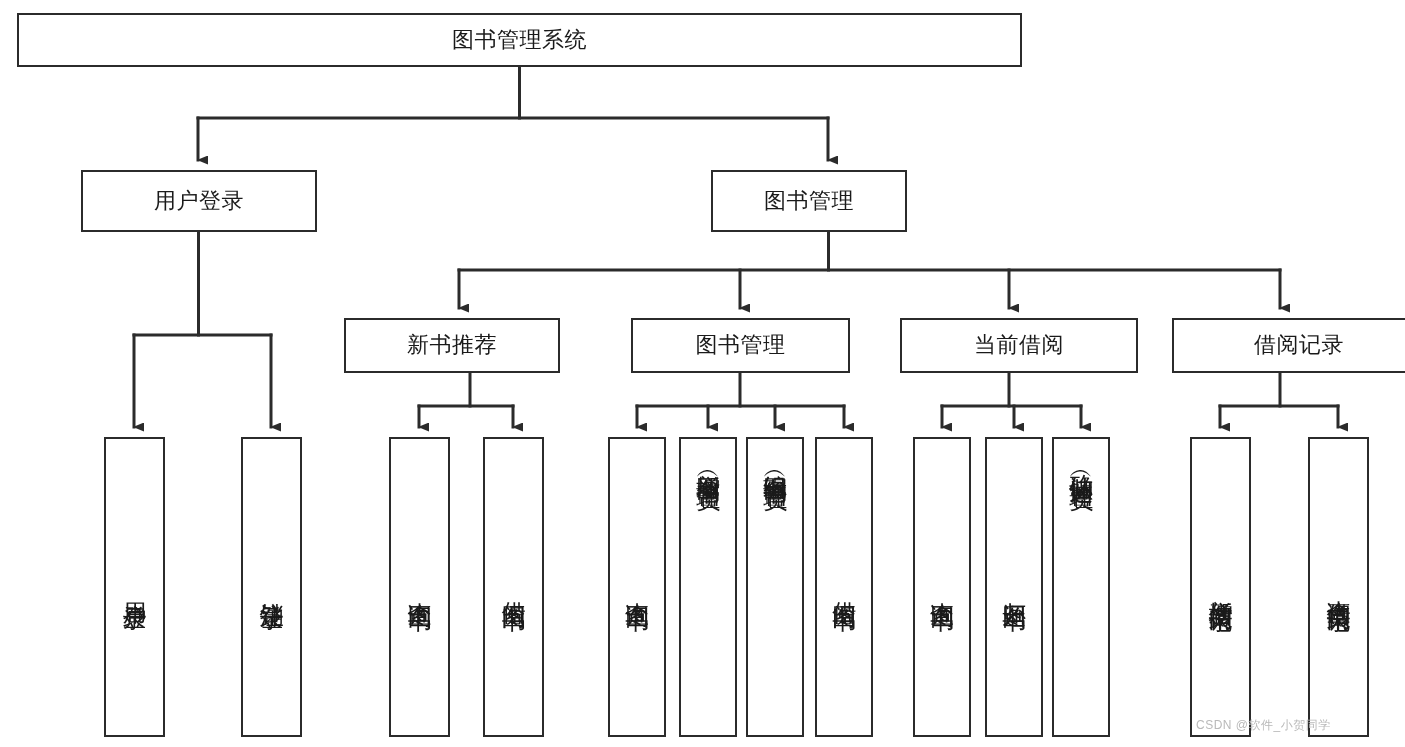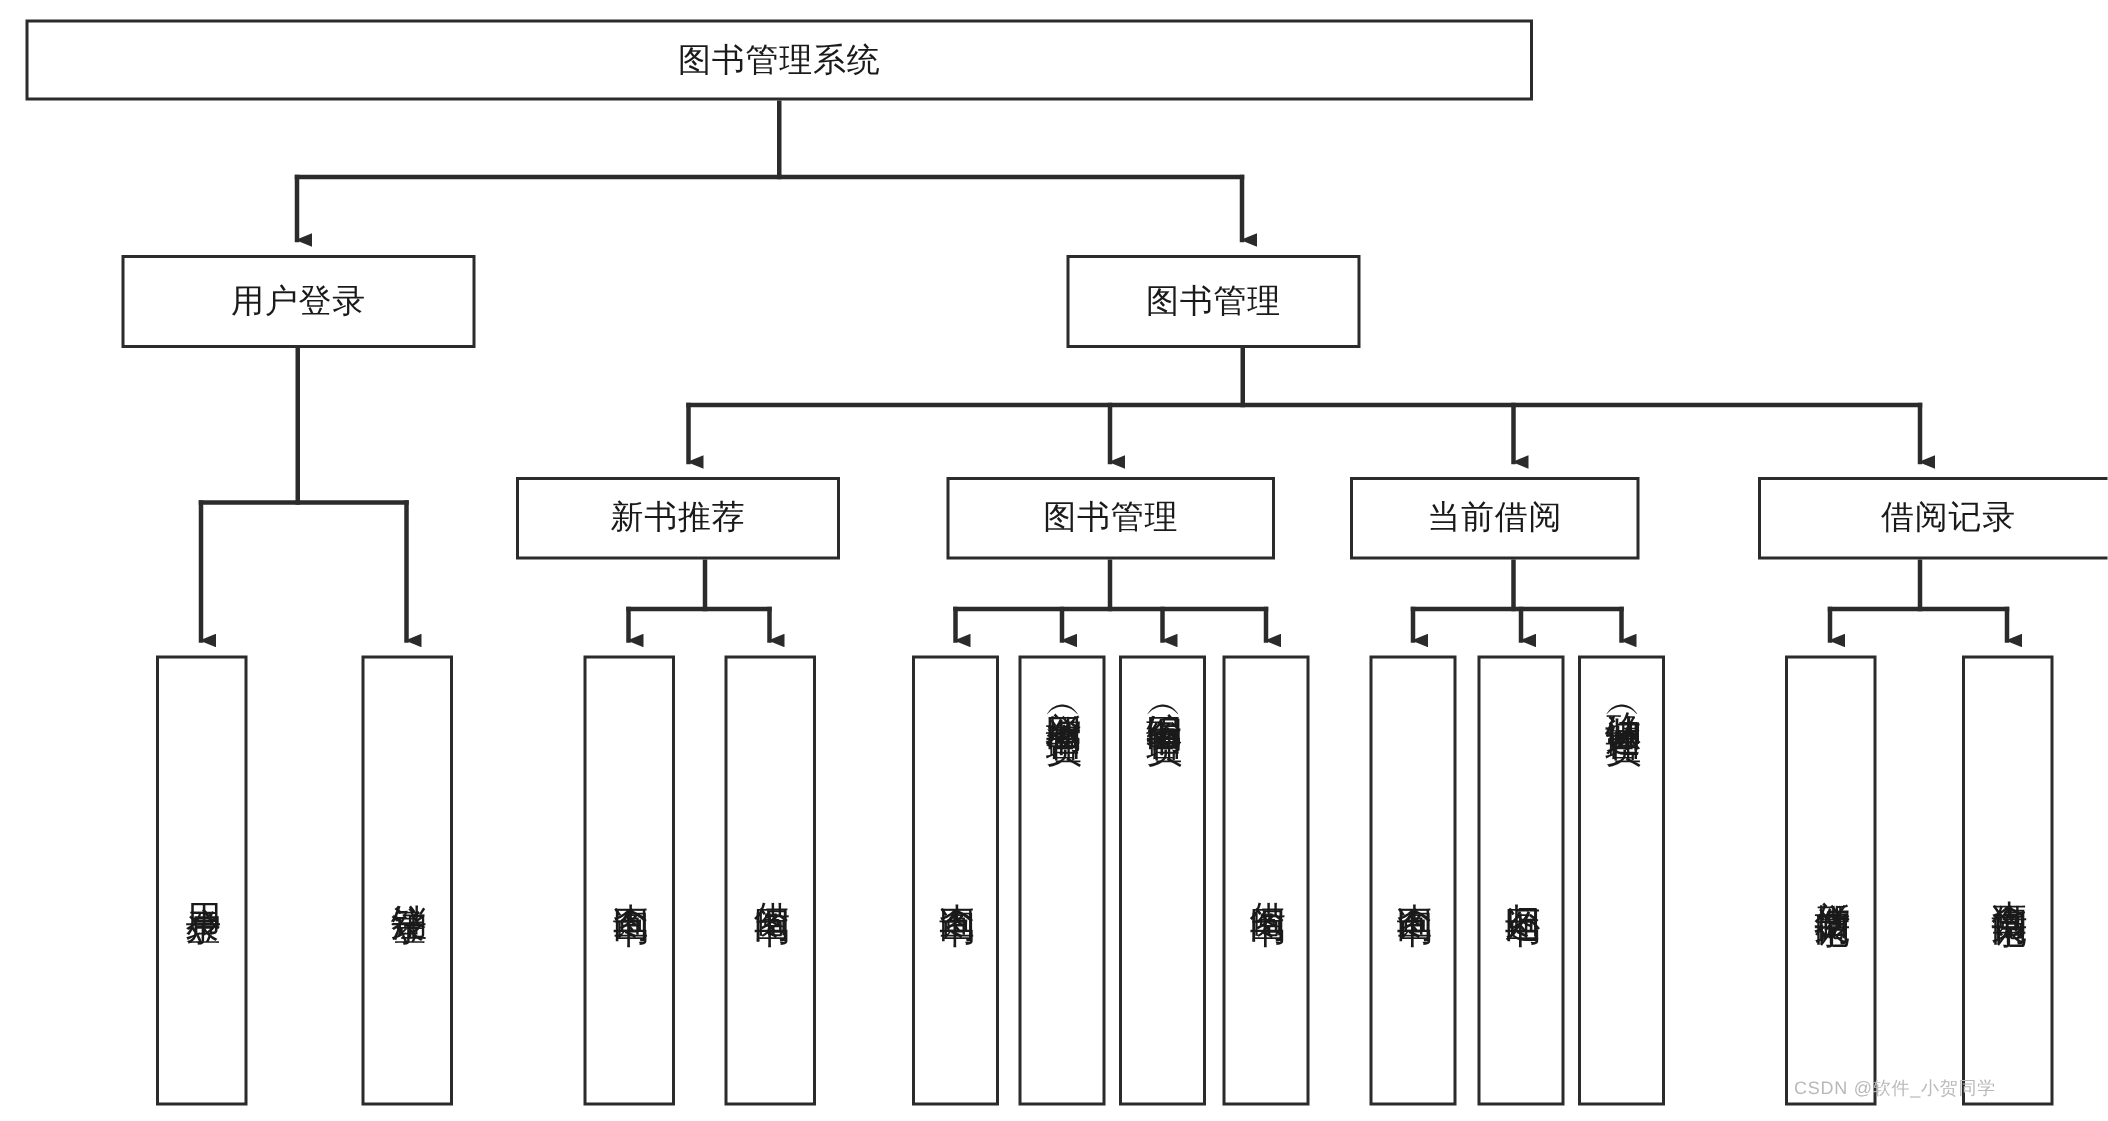--- a/index.html
+++ b/index.html
@@ -138,21 +138,21 @@
   <div class="node horizontal" style="left: 711px; top: 170px; width: 196px; height: 62px;">
     <span class="node-label">图书管理</span>
   </div>
 
   <div class="node horizontal" style="left: 344px; top: 318px; width: 216px; height: 55px;">
     <span class="node-label">新书推荐</span>
   </div>
   <div class="node horizontal" style="left: 631px; top: 318px; width: 219px; height: 55px;">
     <span class="node-label">图书管理</span>
   </div>
-  <div class="node horizontal" style="left: 900px; top: 318px; width: 193px; height: 55px;">
+  <div class="node horizontal" style="left: 900px; top: 318px; width: 238px; height: 55px;">
     <span class="node-label">当前借阅</span>
   </div>
   <div class="node horizontal" style="left: 1172px; top: 318px; width: 254px; height: 55px;">
     <span class="node-label">借阅记录</span>
   </div>
 
   <div id="leaf-container">
       <div class="node vertical centered" style="left: 104px; top: 437px; width: 61px; height: 300px;">
         <span class="node-label">用户登录</span>
       </div>

